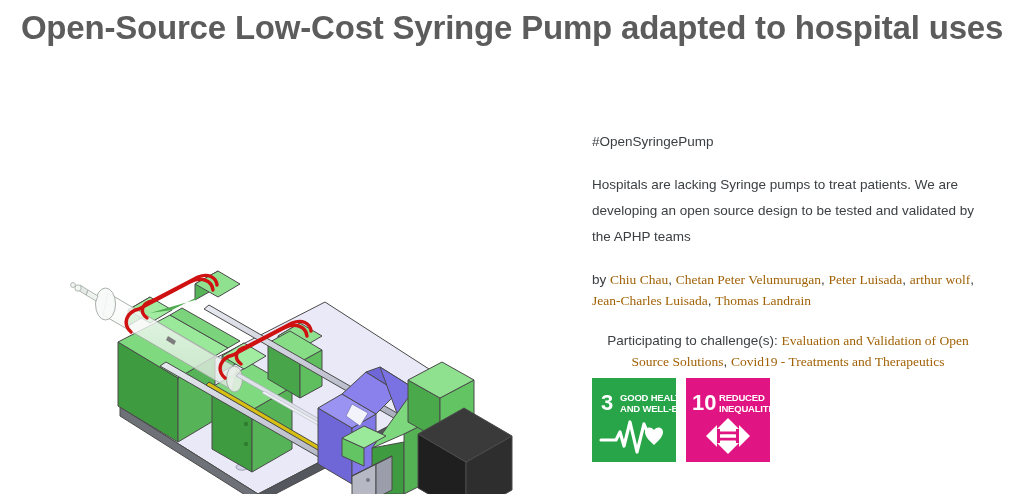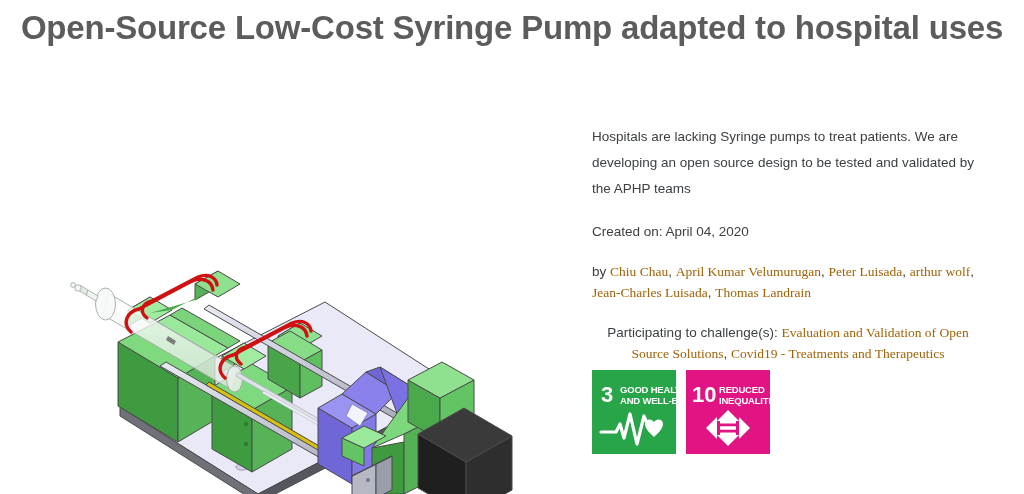--- a/index.html
+++ b/index.html
@@ -258,29 +258,27 @@
           <polygon points="466,358 466,412 512,386 512,332" fill="#2e2e2e"></polygon>
           <polygon points="418,330 466,358 512,332 464,304" fill="#3a3a3a"></polygon>
 
         </g>
       </svg>
     </div>
   </div>
 
   <div class="text-col">
 
+    <div class="hashtag">#OpenSyringePump</div>
 
     <div class="desc">Hospitals are lacking Syringe pumps to treat patients. We are developing an open source design to be tested and validated by the APHP teams</div>
 
-    <div class="created">
-      <span>Created on: </span><span>April 04, 2020</span>
-    </div>
 
     <div class="authors">
-      <span>by </span><a class="lnk">Chiu Chau</a><span>, </span><a class="lnk">April Kumar Velumurugan</a><span>, </span><a class="lnk">Peter Luisada</a><span>, </span><a class="lnk">arthur wolf</a><span>, </span><a class="lnk">Jean-Charles Luisada</a><span>, </span><a class="lnk">Thomas Landrain</a>
+      <span>by </span><a class="lnk">Chiu Chau</a><span>, </span><a class="lnk">Chetan Peter Velumurugan</a><span>, </span><a class="lnk">Peter Luisada</a><span>, </span><a class="lnk">arthur wolf</a><span>, </span><a class="lnk">Jean-Charles Luisada</a><span>, </span><a class="lnk">Thomas Landrain</a>
     </div>
 
     <div class="challenges">
       <span>Participating to challenge(s): </span><a class="lnk">Evaluation and Validation of Open Source Solutions</a><span>, </span><a class="lnk">Covid19 - Treatments and Therapeutics</a>
     </div>
 
 
     <div class="sdg-row">
 
       <div class="sdg-badge">

